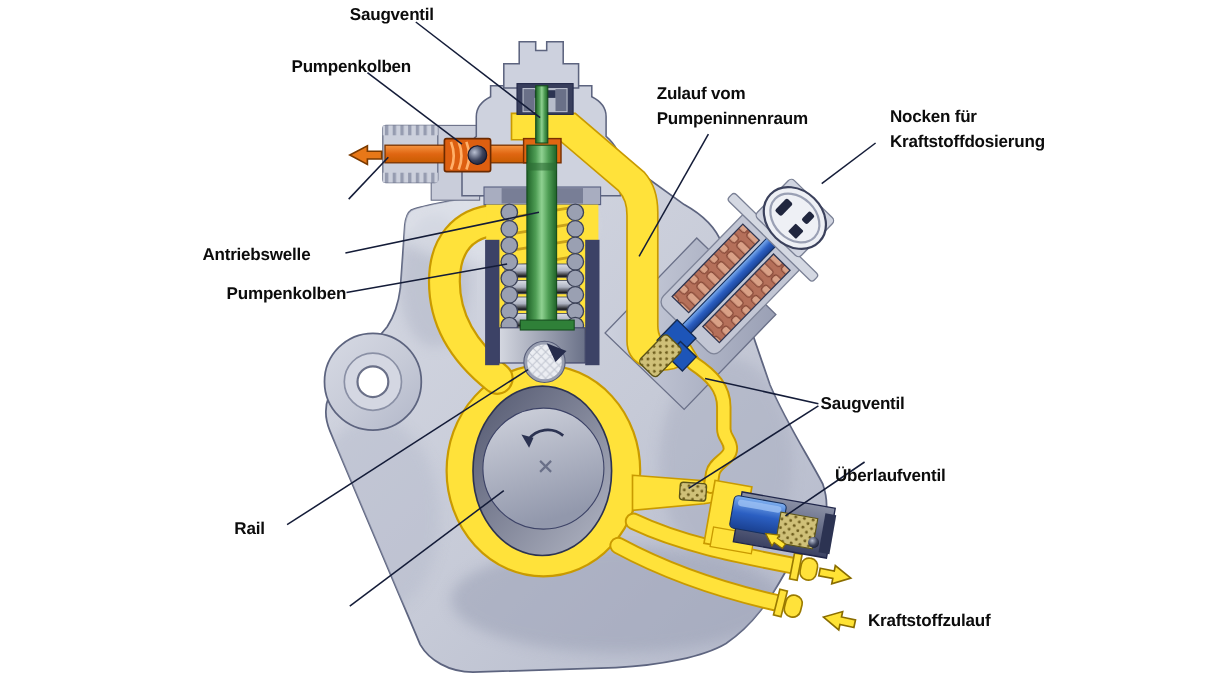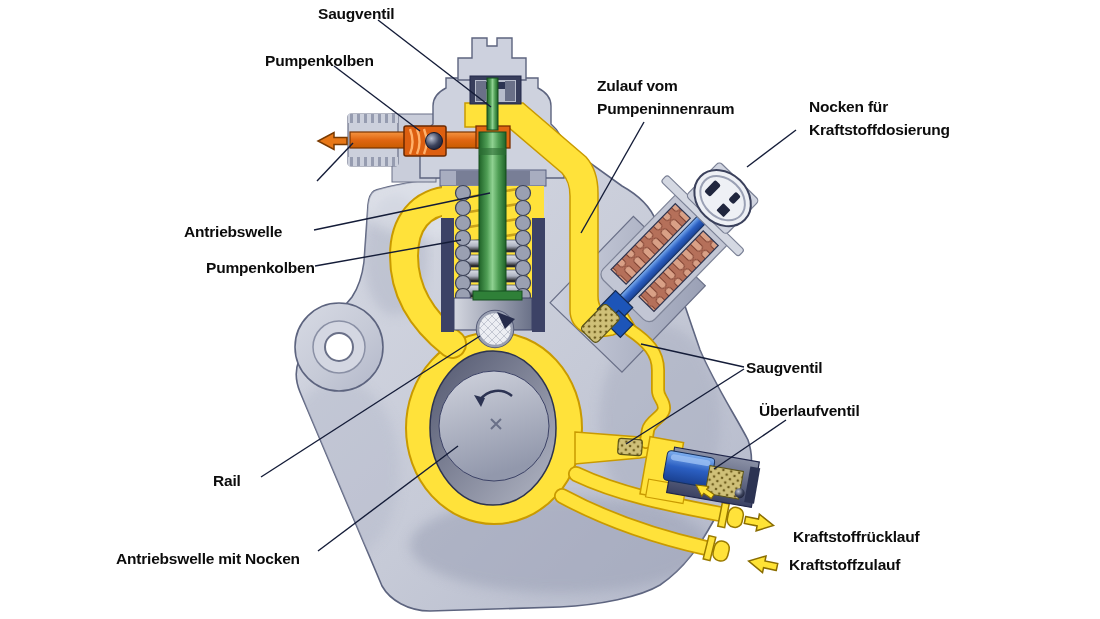--- a/index.html
+++ b/index.html
@@ -299,19 +299,17 @@
 
 <div class="lbl" style="left:318px;top:2px">Saugventil</div>
 <div class="lbl" style="left:265px;top:49px">Pumpenkolben</div>
 <div class="lbl" style="left:184px;top:220px">Antriebswelle</div>
 <div class="lbl" style="left:206px;top:256px">Pumpenkolben</div>
 <div class="lbl" style="left:597px;top:74px">Zulauf vom
 Pumpeninnenraum</div>
 <div class="lbl" style="left:809px;top:95px">Nocken für
 Kraftstoffdosierung</div>
 <div class="lbl" style="left:746px;top:356px">Saugventil</div>
-<div class="lbl" style="left:759px;top:399px">Überlaufventil</div>
+<div class="lbl" style="left:759px;top:421px">Überlaufventil</div>
 <div class="lbl" style="left:213px;top:469px">Rail</div>
-<div class="lbl" style="left:116px;top:547px">Antriebswelle mit Nocken</div>
-<div class="lbl" style="left:793px;top:525px">Kraftstoffrücklauf</div>
 <div class="lbl" style="left:789px;top:553px">Kraftstoffzulauf</div>
 
 </div>
 
 </body></html>

